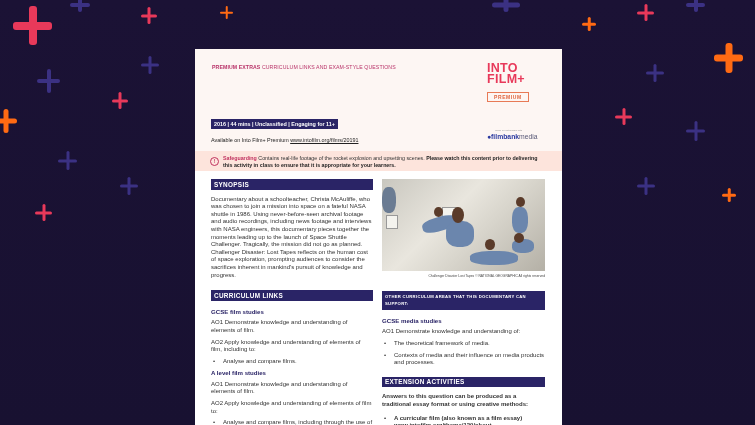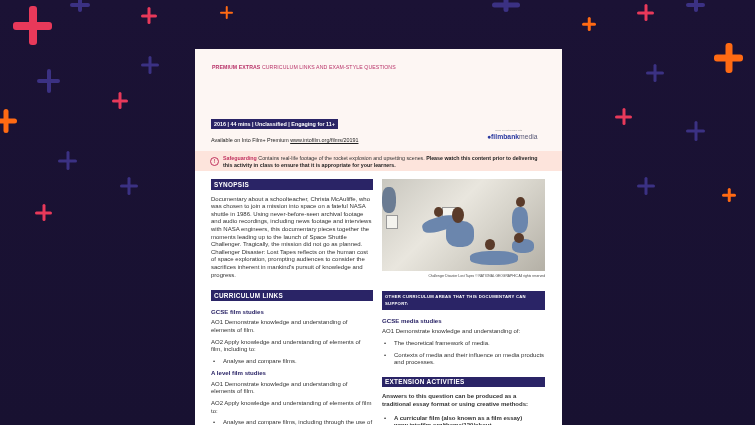--- a/index.html
+++ b/index.html
@@ -100,20 +100,25 @@
 <div class="plus" style="left:637px;top:177px;width:18px;height:18px;--c:#3b3183;--t:3px;"></div>
 <div class="plus" style="left:722px;top:188px;width:14px;height:14px;--c:#ff6a13;--t:2.5px;"></div>
 
 <div class="page">
   <div class="header">
     <div class="kicker"><b>PREMIUM EXTRAS</b><span> CURRICULUM LINKS AND EXAM-STYLE QUESTIONS</span></div>
     <div class="meta-badge">2016 | 44 mins | Unclassified | Engaging for 11+</div>
     <div class="available">
       <span>Available on Into Film+ Premium </span><a>www.intofilm.org/films/20191</a>
     </div>
+    <div class="logo">
+      <div class="logo-text">INTO</div>
+      <div class="logo-text">FILM+</div>
+      <div class="logo-premium">PREMIUM</div>
+    </div>
     <div class="filmbank-sub">made in partnership with</div>
     <div class="filmbank">
       <span>●</span><span>filmbank</span><span class="light">media</span>
     </div>
   </div>
 
   <div class="safeguard">
     <div class="safeguard-icon">!</div>
     <div class="safeguard-text">
       <span class="lbl">Safeguarding</span><span> Contains real-life footage of the rocket explosion and upsetting scenes. </span><b>Please watch this content prior to delivering this activity in class to ensure that it is appropriate for your learners.</b>

